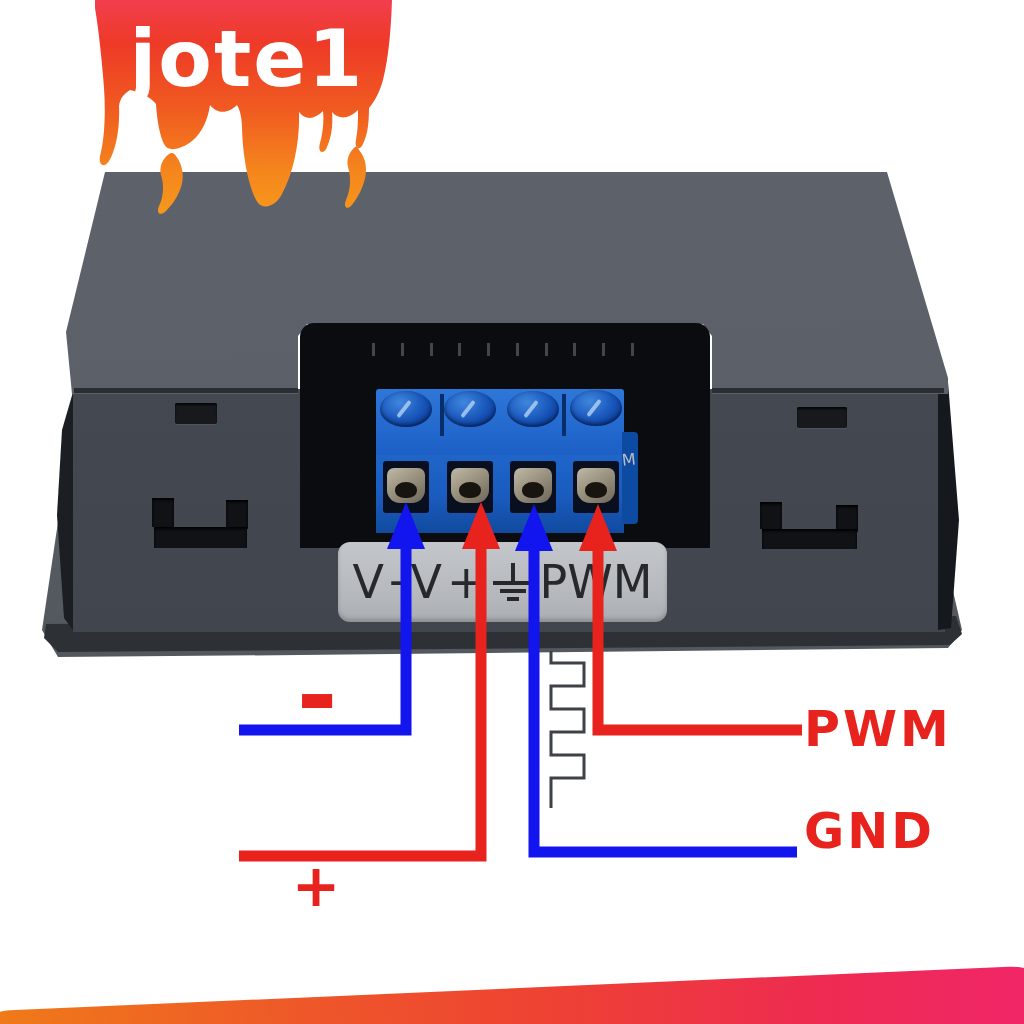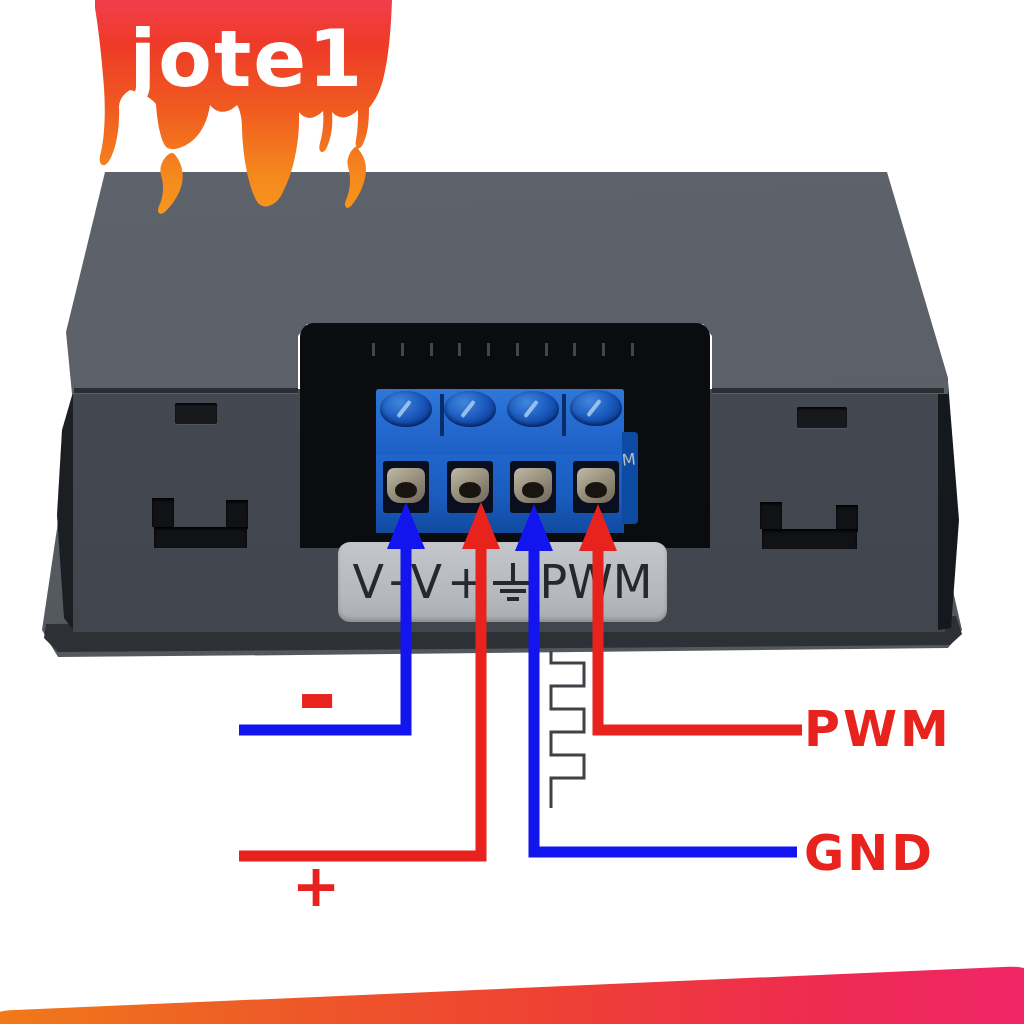--- a/index.html
+++ b/index.html
@@ -63,21 +63,21 @@
   .gnd-b2{left:9px;top:26px;width:26px;height:4px;}
   .gnd-b3{left:16px;top:34px;width:12px;height:4px;}
   .m-mark{left:622px;top:450px;color:#b9bdc2;font-size:16px;transform:rotate(-6deg);}
 
   
   .ann{color:#e8231e;font-weight:bold;}
   .ann-minus{left:282px;top:656px;width:70px;height:78px;display:flex;align-items:center;justify-content:center;font-size:98px;}
   .ann-plus{left:284px;top:850px;width:64px;height:72px;display:flex;align-items:center;justify-content:center;font-size:58px;}
   .ann-volt{left:206px;top:762px;font-size:47px;letter-spacing:0px;}
   .ann-pwm{left:804px;top:701px;font-size:49px;letter-spacing:3px;}
-  .ann-gnd{left:804px;top:825px;font-size:49px;letter-spacing:3px;}
+  .ann-gnd{left:804px;top:803px;font-size:49px;letter-spacing:3px;}
 
   
   .banner{left:-30px;top:988px;width:1104px;height:130px;transform:rotate(-2.5deg);
     border-radius:42px 62px 0 0;
     background:linear-gradient(92deg,#f07d17 0%,#ee5a28 28%,#ee4233 52%,#ee2a52 78%,#f1256d 100%);}
 
   
   .logo-svg{left:80px;top:0;}
 </style>
 </head>

